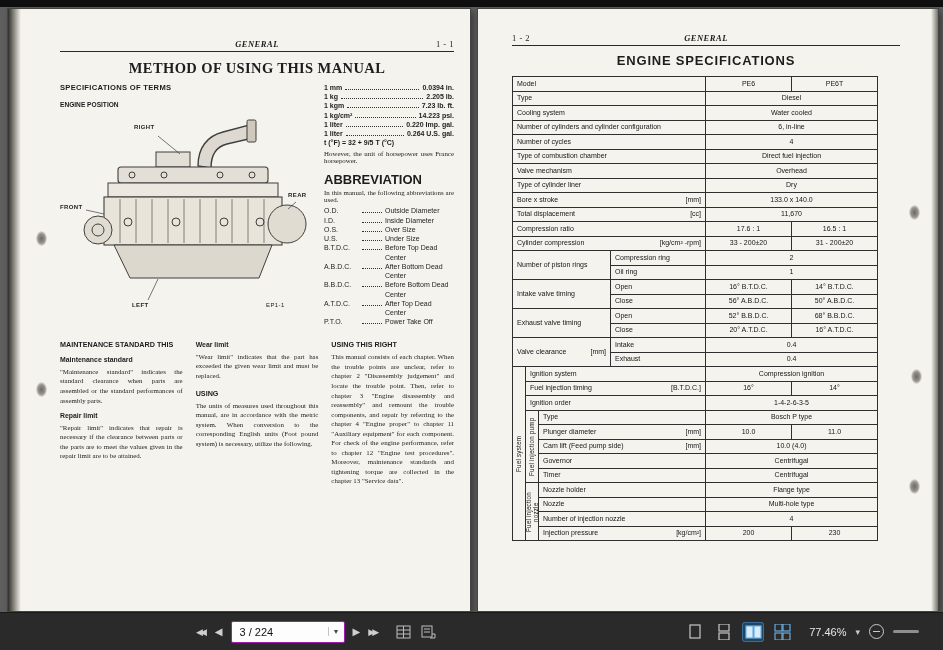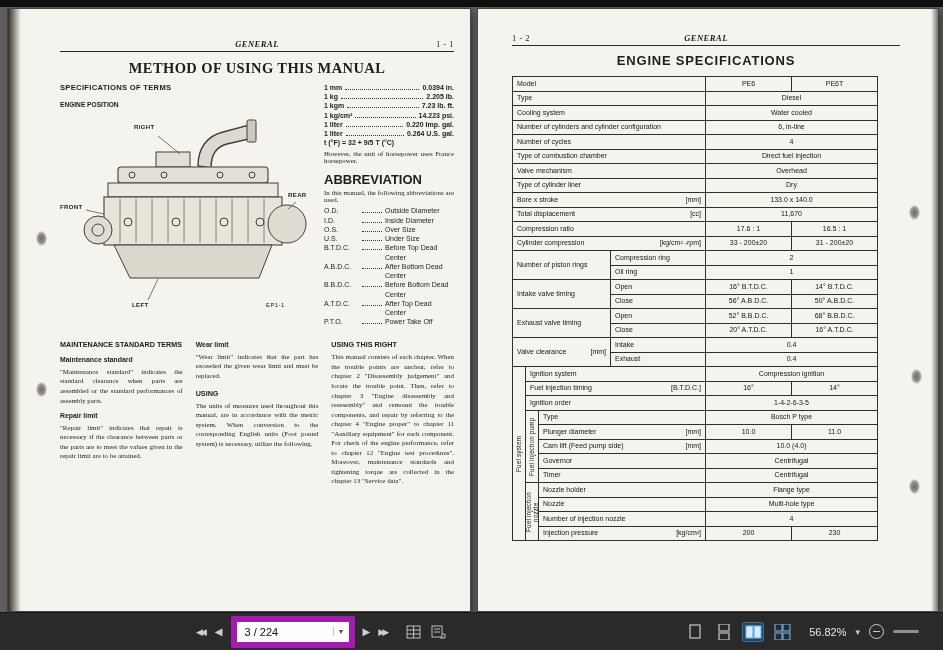--- a/index.html
+++ b/index.html
@@ -92,21 +92,21 @@
   .cg1{width:13px;}.cg2{width:13px;}.cg3{width:72px;}.cg4{width:95px;}.cg5{width:86px;}.cg6{width:86px;}
 
   
   .toolbar{position:absolute;left:0;bottom:0;width:943px;height:37px;background:#2a2a2a;
     border-top:1px solid #191919;display:flex;align-items:center;}
   .tb-left{display:flex;align-items:center;gap:8px;margin-left:196px;}
   .tb-right{display:flex;align-items:center;gap:9px;margin-left:auto;margin-right:24px;}
   .tb-btn{color:#cfcfcf;font-size:10px;cursor:default;display:flex;align-items:center;
     font-family:"DejaVu Sans",sans-serif;}
   .tb-btn.dbl{letter-spacing:-3px;font-size:9px;padding-right:3px;}
-  .page-box{width:112px;height:20px;background:#fdfdfd;border:6px solid #a21caf;border-radius:2px;
+  .page-box{width:112px;height:20px;background:#fdfdfd;border:1px solid #a21caf;border-radius:2px;
     display:flex;align-items:center;font-size:11px;color:#111;}
   .pb-text{flex:1;padding-left:8px;font-family:"Liberation Sans",sans-serif;}
   .pb-caret{width:15px;text-align:center;color:#444;font-size:8px;border-left:1px solid #c4c4c4;}
   .grid-icon{width:17px;height:16px;display:flex;align-items:center;justify-content:center;}
   .layout-icon{width:20px;height:18px;display:flex;align-items:center;justify-content:center;border-radius:2px;}
   .layout-icon.active{background:#20455f;box-shadow:0 0 0 1px #3b6f99;}
   .zoom-text{color:#e6e6e6;font-size:11px;font-family:"Liberation Sans",sans-serif;margin-left:8px;}
   .zoom-caret{color:#c9c9c9;font-size:9px;}
   .zoom-out{width:15px;height:15px;border:1.5px solid #c9c9c9;border-radius:50%;
     display:flex;align-items:center;justify-content:center;box-sizing:border-box;}
@@ -271,21 +271,21 @@
           <div class="abbr-row">
               <span class="abbr-abbr">P.T.O.</span>
               <span class="abbr-leader"></span>
               <span class="abbr-meaning">Power Take Off</span>
             </div>
         </div>
       </div>
 
       <div class="lp-bottom">
         <div class="lp-col">
-          <div class="col-head">MAINTENANCE STANDARD TERMS</div>
+          <div class="col-head">MAINTENANCE STANDARD THIS</div>
           <div class="col-sub">Maintenance standard</div>
           <p>"Maintenance standard" indicates the standard clearance when parts are assembled or the standard performances of assembly parts.</p>
           <div class="col-sub">Repair limit</div>
           <p>"Repair limit" indicates that repair is necessary if the clearance between parts or the parts are to meet the values given in the repair limit are to be attained.</p>
         </div>
         <div class="lp-col">
           <div class="col-sub" style="margin-top:0;">Wear limit</div>
           <p>"Wear limit" indicates that the part has exceeded the given wear limit and must be replaced.</p>
           <div class="col-head" style="margin-top:8px;">USING</div>
           <p>The units of measures used throughout this manual, are in accordance with the metric system. When conversion to the corresponding English units (Foot pound system) is necessary, utilize the following.</p>
@@ -561,20 +561,20 @@
         </svg>
     </div>
     <div class="layout-icon">
       <svg width="17" height="16" viewBox="0 0 17 16">
           <rect x="1" y="0" width="7" height="7" fill="none" stroke="#6fb3e8" stroke-width="1.1"></rect>
           <rect x="9" y="0" width="7" height="7" fill="none" stroke="#6fb3e8" stroke-width="1.1"></rect>
           <rect x="1" y="9" width="7" height="7" fill="none" stroke="#6fb3e8" stroke-width="1.1"></rect>
           <rect x="9" y="9" width="7" height="7" fill="none" stroke="#6fb3e8" stroke-width="1.1"></rect>
         </svg>
     </div>
-    <span class="zoom-text">56.82%</span>
+    <span class="zoom-text">77.46%</span>
     <span class="zoom-caret">▾</span>
     <div class="zoom-out">
         <div class="minus"></div>
       </div>
     <div class="zoom-track"></div>
   </div>
 </div>
 
 </body></html>

